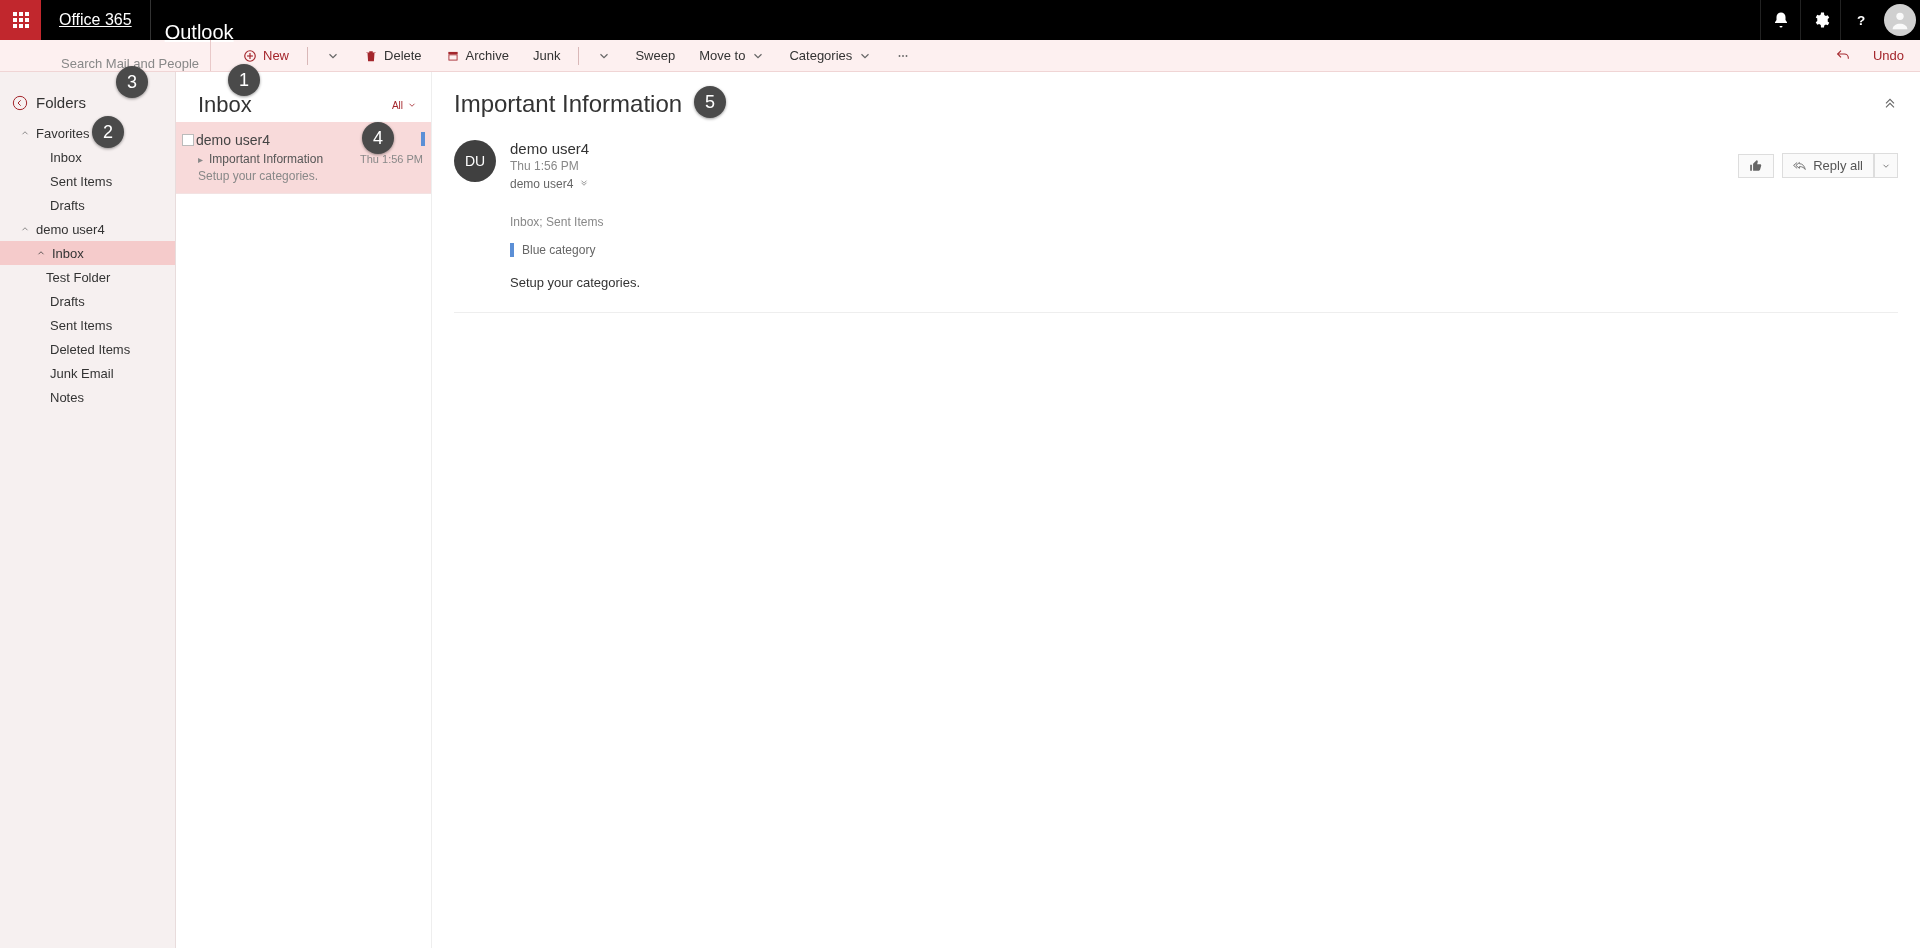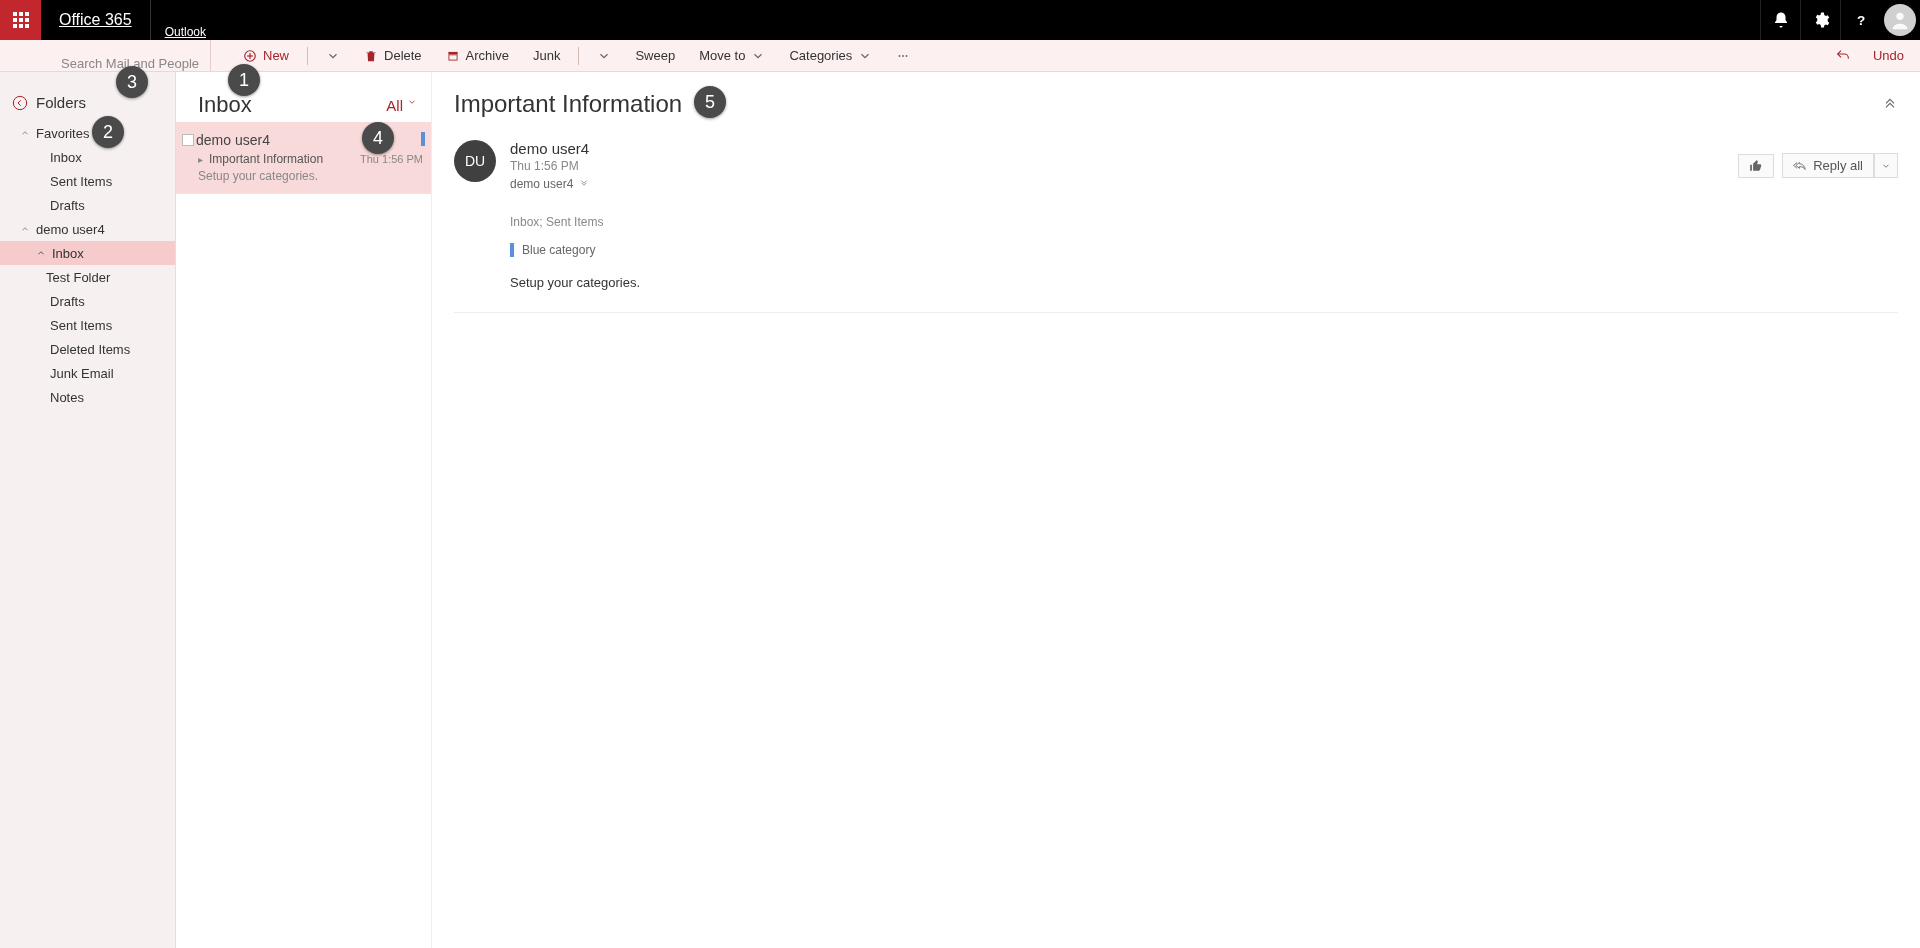--- a/index.html
+++ b/index.html
@@ -4,21 +4,21 @@
 <style>
   * { margin: 0; padding: 0; box-sizing: border-box; font-family: "Segoe UI", Arial, sans-serif; }
   body { width: 1920px; height: 948px; overflow: hidden; background: #fff; color: #333; }
 
   
   .topbar { height: 40px; background: #000; display: flex; align-items: stretch; color: #fff; text-decoration: underline; }
   .waffle-box { width: 41px; background: #c1272d; display: flex; align-items: center; justify-content: center; cursor: pointer; }
   .waffle-icon { display: grid; grid-template-columns: repeat(3,4px); grid-template-rows: repeat(3,4px); gap: 2px; }
   .waffle-icon span { width:4px; height:4px; background:#fff; }
   .brand { display:flex; align-items:center; padding:0 18px; font-size:16px; font-weight:400; border-right:1px solid #333; cursor:pointer; }
-  .app-name { display:flex; align-items:center; padding:0 14px; font-size:12px;margin-top:24px; }
+  .app-name { display:flex; align-items:center; padding:0 14px; font-size:20px;margin-top:24px; }
   .topbar-spacer { flex:1; }
   .topbar-btn { width:40px; display:flex; align-items:center; justify-content:center; cursor:pointer; border-left:1px solid #222; }
   .topbar-btn svg { width:18px; height:18px; fill:#fff; }
   .avatar { width:40px; display:flex; align-items:center; justify-content:center; }
   .avatar-circle { width:32px; height:32px; border-radius:50%; background:#d0d0d0; display:flex; align-items:center; justify-content:center; }
   .avatar-circle svg { width:22px; height:22px; fill:#eee; }
 
   
   .toolbar { height:32px; background:#fdf0f0; border-bottom:1px solid #f0d5d5; display:flex; align-items:center; font-size:13px; color:#333; }
   .toolbar-left { width:164px; display:flex; align-items:flex-end; padding:0 10px 0 14px; border-right:1px solid #e9c9c9; height:100%;margin-left:47px; }
@@ -51,21 +51,21 @@
   .sb-row .chevsm { width:10px; height:10px; margin-right:6px; stroke:#666; fill:none; stroke-width:1.8; }
   .sb-row.selected { background:#f5cbcb; position:relative; }
   .sb-row.selected::before { content:""; position:absolute; left:33px; top:50%; transform:translateY(-50%); border-left:5px solid transparent; border-right:5px solid transparent; }
   .sb-row.selected .chevsm { stroke:#333; }
   .sb-row.user-row { padding-left:20px; }
 
   
   .msglist { width:256px; border-right:1px solid #eee; height:100%; background:#fff; display:flex; flex-direction:column; }
   .msglist-head { display:flex; align-items:center; padding:20px 14px 4px 22px; }
   .msglist-head h2 { font-size:22px; font-weight:300; color:#333; flex:1; }
-  .filter { color:#a4262c; font-size:15px; display:flex; align-items:flex-start; gap:4px; cursor:pointer; }
+  .filter { color:#a4262c; font-size:10px; display:flex; align-items:flex-start; gap:4px; cursor:pointer; }
   .date-sep { font-size:12px; color:#a4262c; padding:14px 0 6px 22px; }
   .msg-item { padding:10px 8px 10px 22px; border-bottom:1px solid #f3e2e2; cursor:pointer; position:relative; }
   .msg-item.selected { background:#f8dada; }
   .msg-check { position:absolute; left:6px; top:12px; width:12px; height:12px; border:1px solid #bbb; background:#fff; }
   .msg-from { font-size:14px; color:#444; margin-left:-2px; }
   .msg-row2 { display:flex; align-items:center; margin-top:4px; gap:6px; }
   .msg-row2 .caret { font-size:10px; color:#888; }
   .msg-subj { font-size:12px; color:#555; flex:1; }
   .msg-time { font-size:11px; color:#888; }
   .msg-prev { font-size:12px; color:#888; margin-top:3px; }

